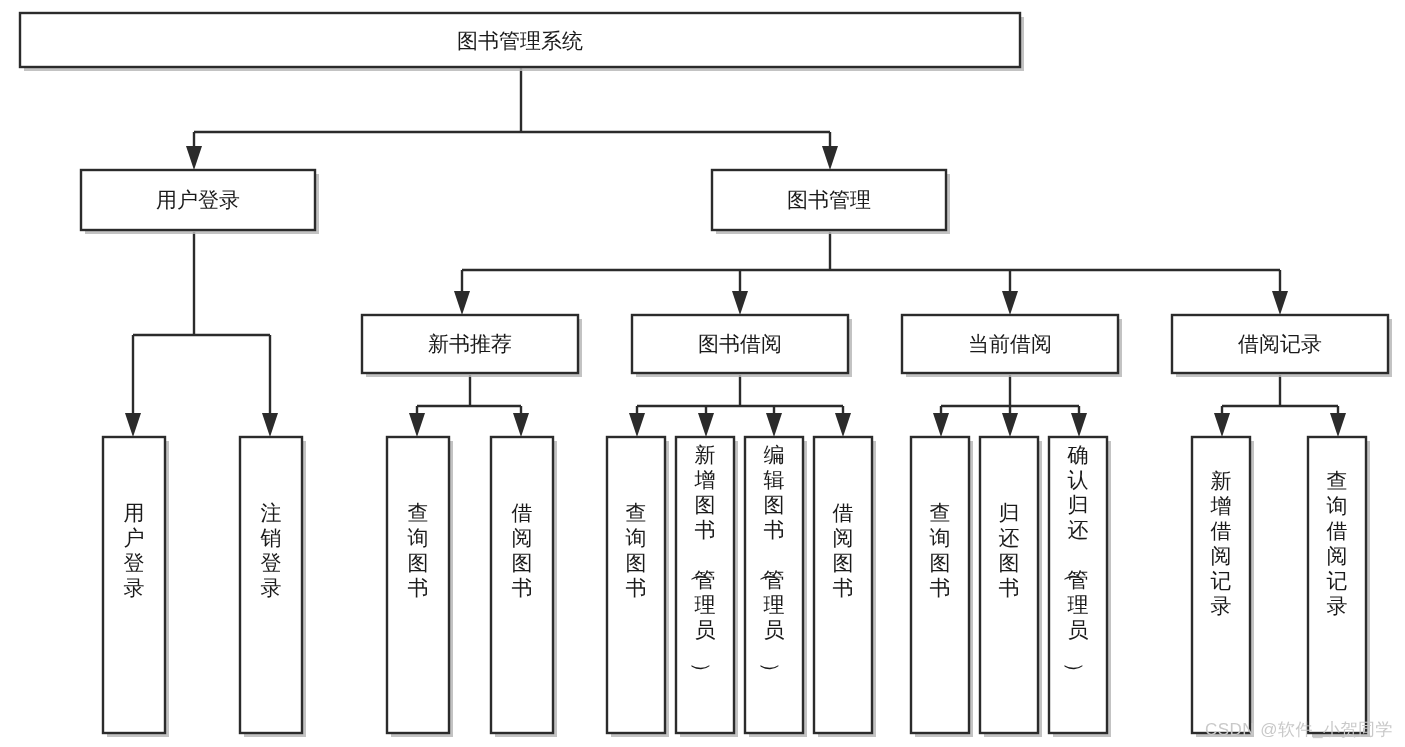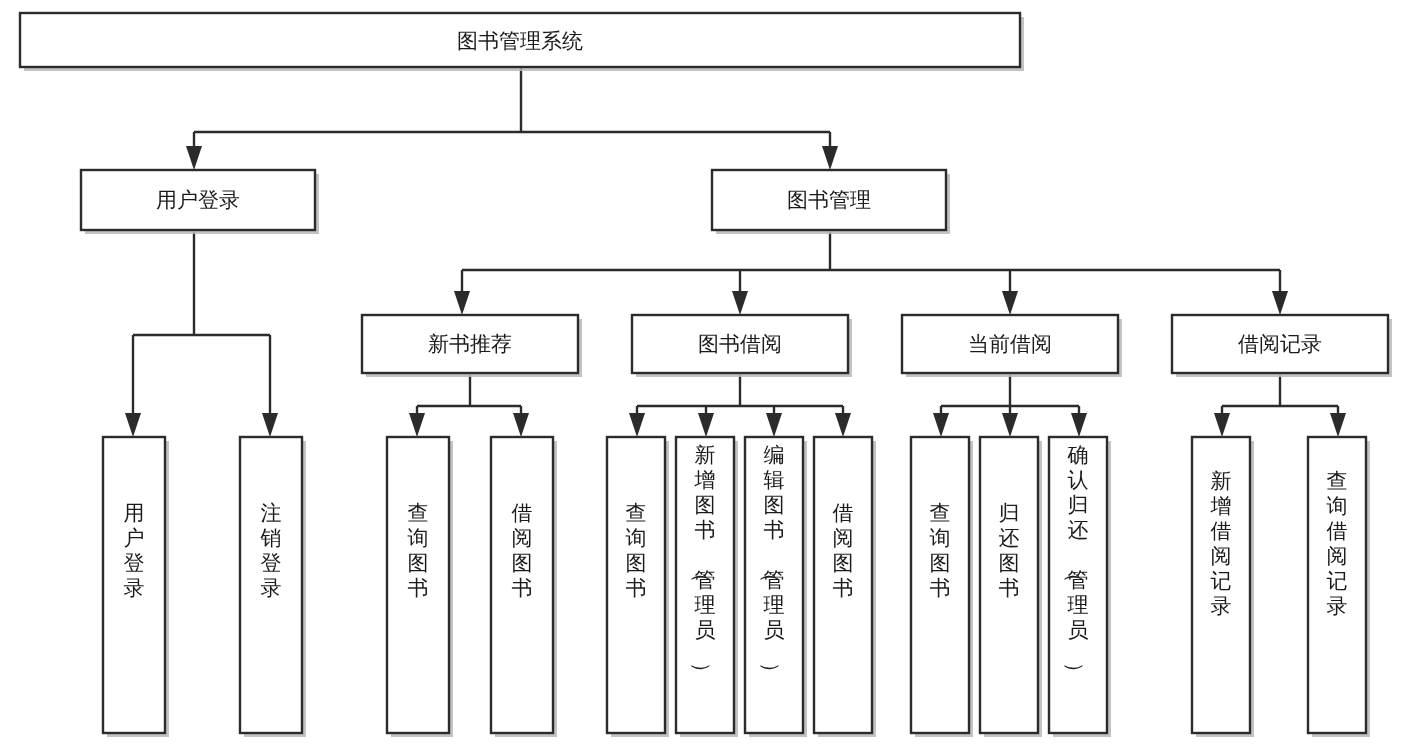--- a/index.html
+++ b/index.html
@@ -255,14 +255,15 @@
     </g>
 
     <g>
       <rect class="node-shadow" x="1312" y="441" width="58" height="296"></rect>
       <rect class="node-box" x="1308" y="437" width="58" height="296"></rect>
       <text class="node-label-v" x="1337" y="488"><tspan x="1337" y="488">查</tspan><tspan x="1337" y="513">询</tspan><tspan x="1337" y="538">借</tspan><tspan x="1337" y="563">阅</tspan><tspan x="1337" y="588">记</tspan><tspan x="1337" y="613">录</tspan></text>
     </g>
 
   </svg>
 
+  <div class="watermark-text">CSDN @软件_小贺同学</div>
 
 </div>
 
 </body></html>

